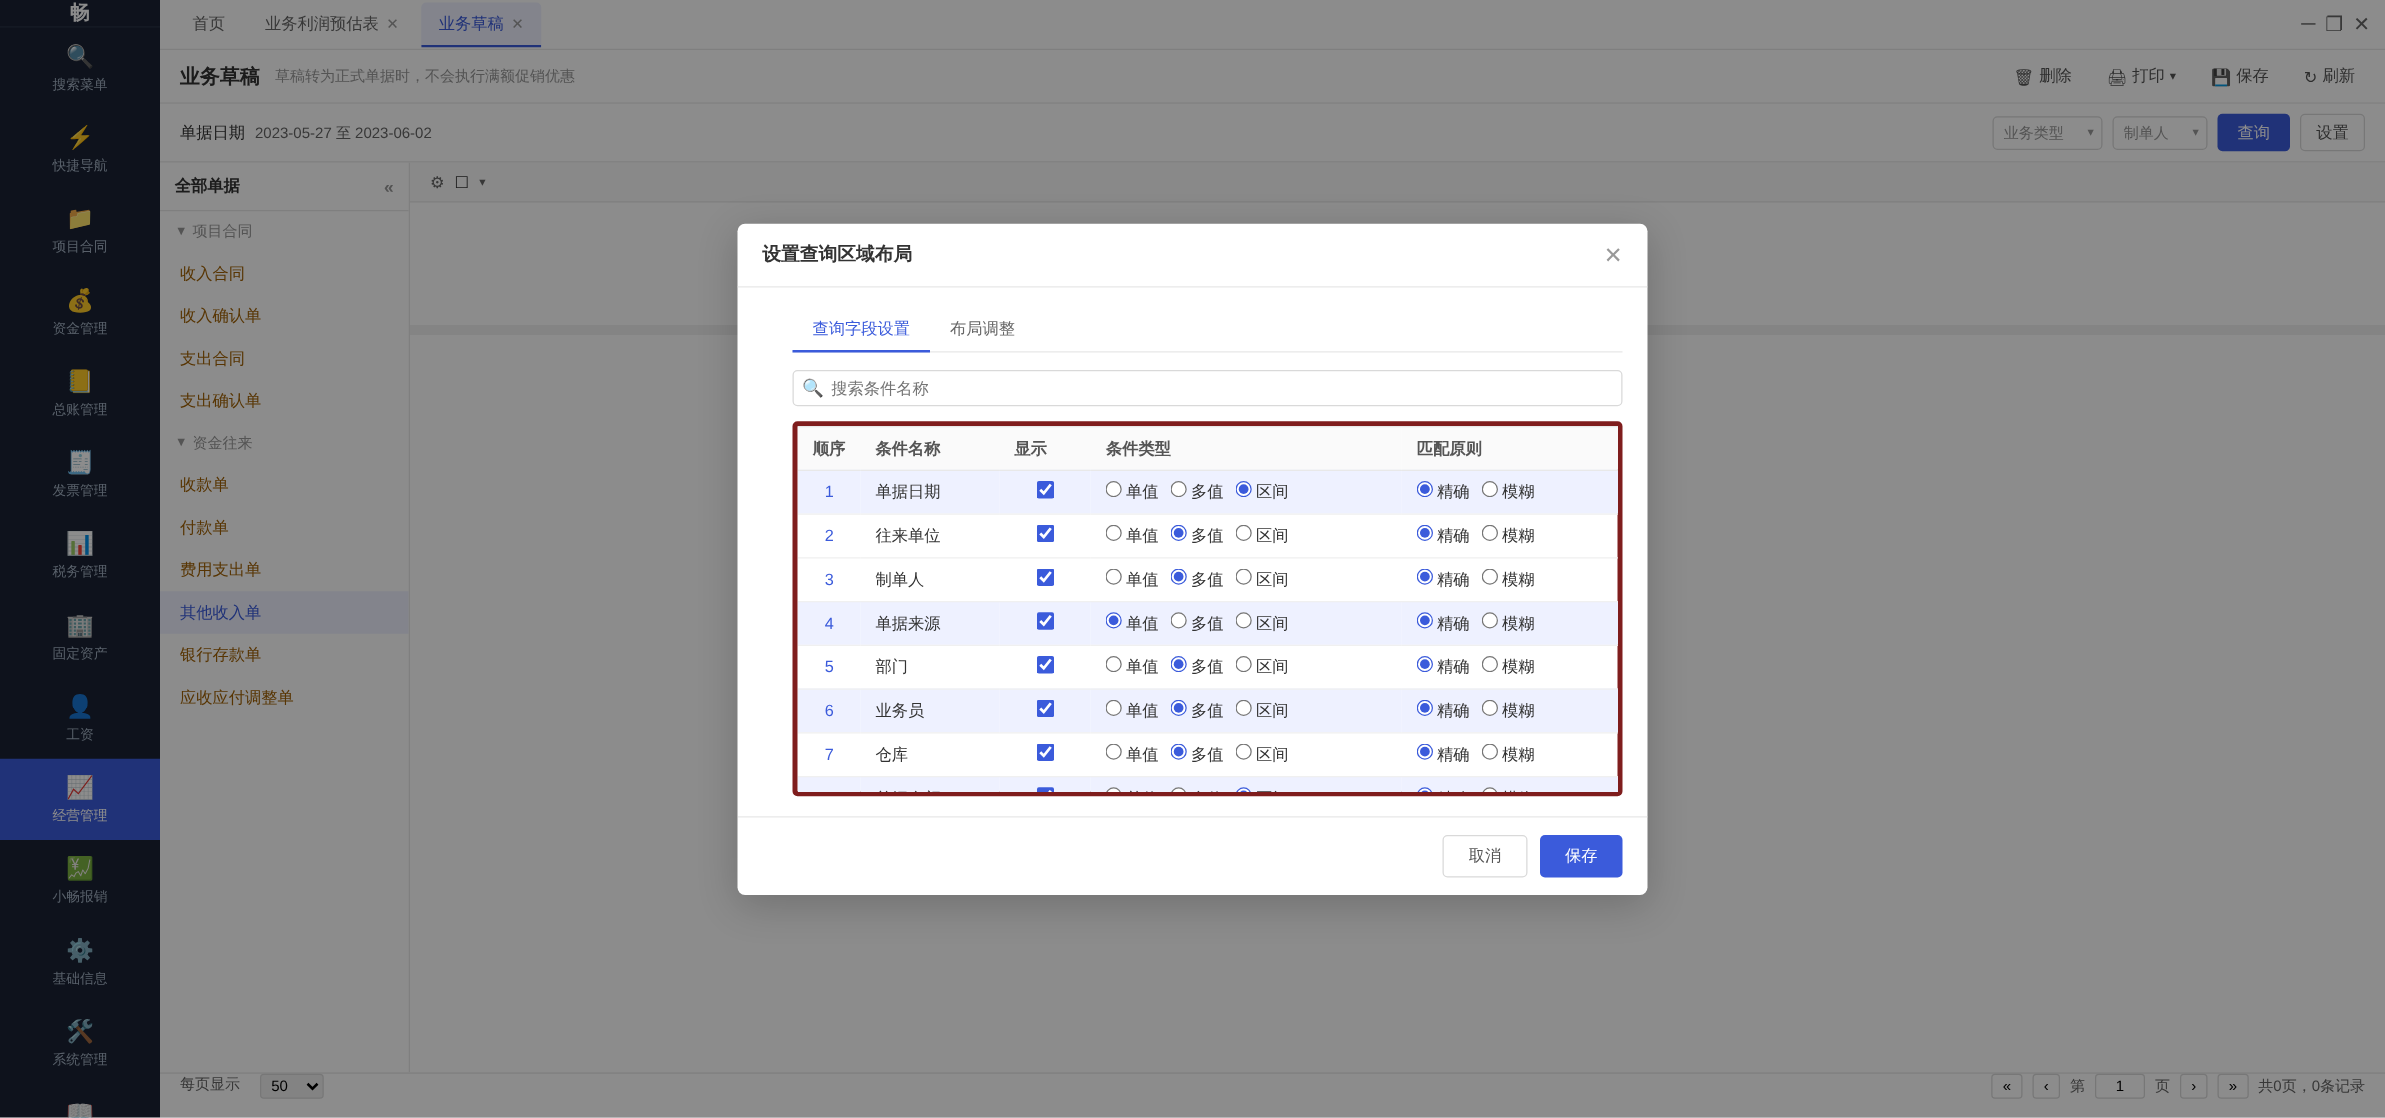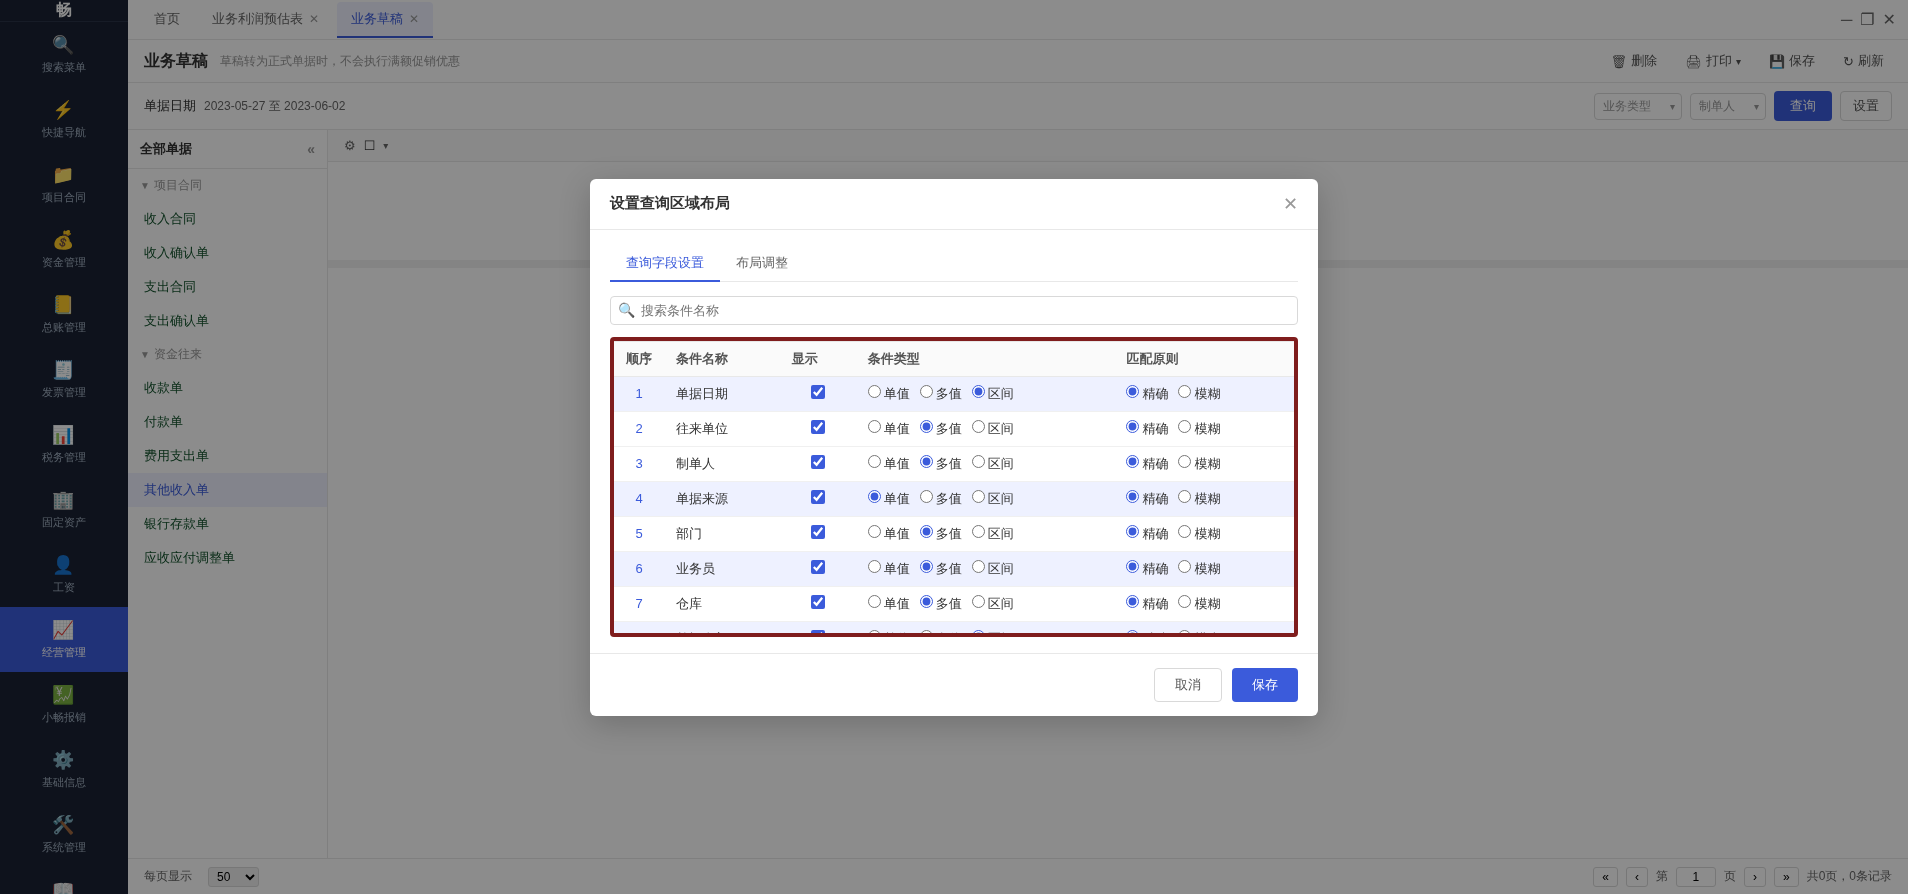--- a/index.html
+++ b/index.html
@@ -42,45 +42,45 @@
     .filter-actions { margin-left: auto; display: flex; gap: 8px; }
     .btn-query { background: #3b5bdb; color: #fff; border: none; padding: 5px 16px; border-radius: 4px; cursor: pointer; font-size: 13px; }
     .btn-set { background: #fff; color: #555; border: 1px solid #d9d9d9; padding: 5px 12px; border-radius: 4px; cursor: pointer; font-size: 13px; }
 
     
     .content-area { display: flex; flex: 1; overflow: hidden; }
 
     
     .left-panel { width: 200px; background: #fff; border-right: 1px solid #e8e8e8; flex-shrink: 0; overflow-y: auto; }
     .left-panel-header { padding: 10px 12px; font-size: 13px; font-weight: bold; color: #333; display: flex; align-items: center; justify-content: space-between; border-bottom: 1px solid #e8e8e8; }
-    .left-panel-item { padding: 8px 16px; font-size: 13px; color: #14532d; cursor: pointer; display: flex; align-items: center; gap: 6px; }
+    .left-panel-item { padding: 8px 16px; font-size: 13px; color: #a16207; cursor: pointer; display: flex; align-items: center; gap: 6px; }
     .left-panel-item.active { background: #eef1ff; color: #3b5bdb; }
     .left-panel-group { padding: 8px 12px; font-size: 12px; color: #999; display: flex; align-items: center; gap: 4px; cursor: pointer; }
     .left-panel-group .arrow { font-size: 10px; }
 
     
     .table-area { flex: 1; background: #fff; overflow: auto; }
     .table-header { padding: 8px 16px; background: #fafafa; border-bottom: 1px solid #e8e8e8; display: flex; align-items: center; gap: 8px; }
     .no-data { padding: 40px; text-align: center; color: #999; font-size: 14px; }
 
     
-    .status-bar { height: 36px; background: #fff; border-top: 1px solid #e8e8e8; display: flex; align-items: center; padding: 0 16px; gap: 16px; font-size: 12px; color: #666; }
+    .status-bar { height: 36px; background: #fff; border-top: 1px solid #e8e8e8; display: flex; align-items: flex-start; padding: 0 16px; gap: 16px; font-size: 12px; color: #666; }
     .status-bar .right { margin-left: auto; display: flex; align-items: center; gap: 8px; }
     .page-btn { padding: 2px 8px; border: 1px solid #d9d9d9; border-radius: 3px; cursor: pointer; background: #fff; font-size: 12px; }
     .page-input { width: 40px; border: 1px solid #d9d9d9; border-radius: 3px; text-align: center; padding: 2px 4px; font-size: 12px; }
 
     
     .overlay { position: absolute; top: 0; left: 0; width: 100%; height: 100%; background: rgba(0,0,0,0.45); z-index: 100; display: flex; align-items: center; justify-content: center; }
 
     
     .modal { background: #fff; border-radius: 6px; width: 728px; box-shadow: 0 8px 32px rgba(0,0,0,0.2); overflow: hidden; }
     .modal-header { padding: 14px 20px; border-bottom: 1px solid #e8e8e8; display: flex; align-items: center; justify-content: space-between; }
     .modal-title { font-size: 15px; font-weight: bold; color: #333; }
     .modal-close { color: #999; cursor: pointer; font-size: 18px; }
-    .modal-body { padding: 16px 20px; }
+    .modal-body { padding: 16px 20px; margin-left: 24px; }
     .modal-footer { padding: 14px 20px; border-top: 1px solid #e8e8e8; display: flex; justify-content: flex-end; gap: 10px; }
 
     
     .modal-tabs { display: flex; gap: 0; border-bottom: 1px solid #e8e8e8; margin-bottom: 14px; }
     .modal-tab { padding: 8px 16px; font-size: 13px; color: #666; cursor: pointer; border-bottom: 2px solid transparent; margin-bottom: -1px; }
     .modal-tab.active { color: #3b5bdb; border-bottom: 2px solid #3b5bdb; }
 
     
     .modal-search { position: relative; margin-bottom: 12px; }
     .modal-search input { width: 100%; padding: 6px 10px 6px 30px; border: 1px solid #d9d9d9; border-radius: 4px; font-size: 13px; outline: none; }

